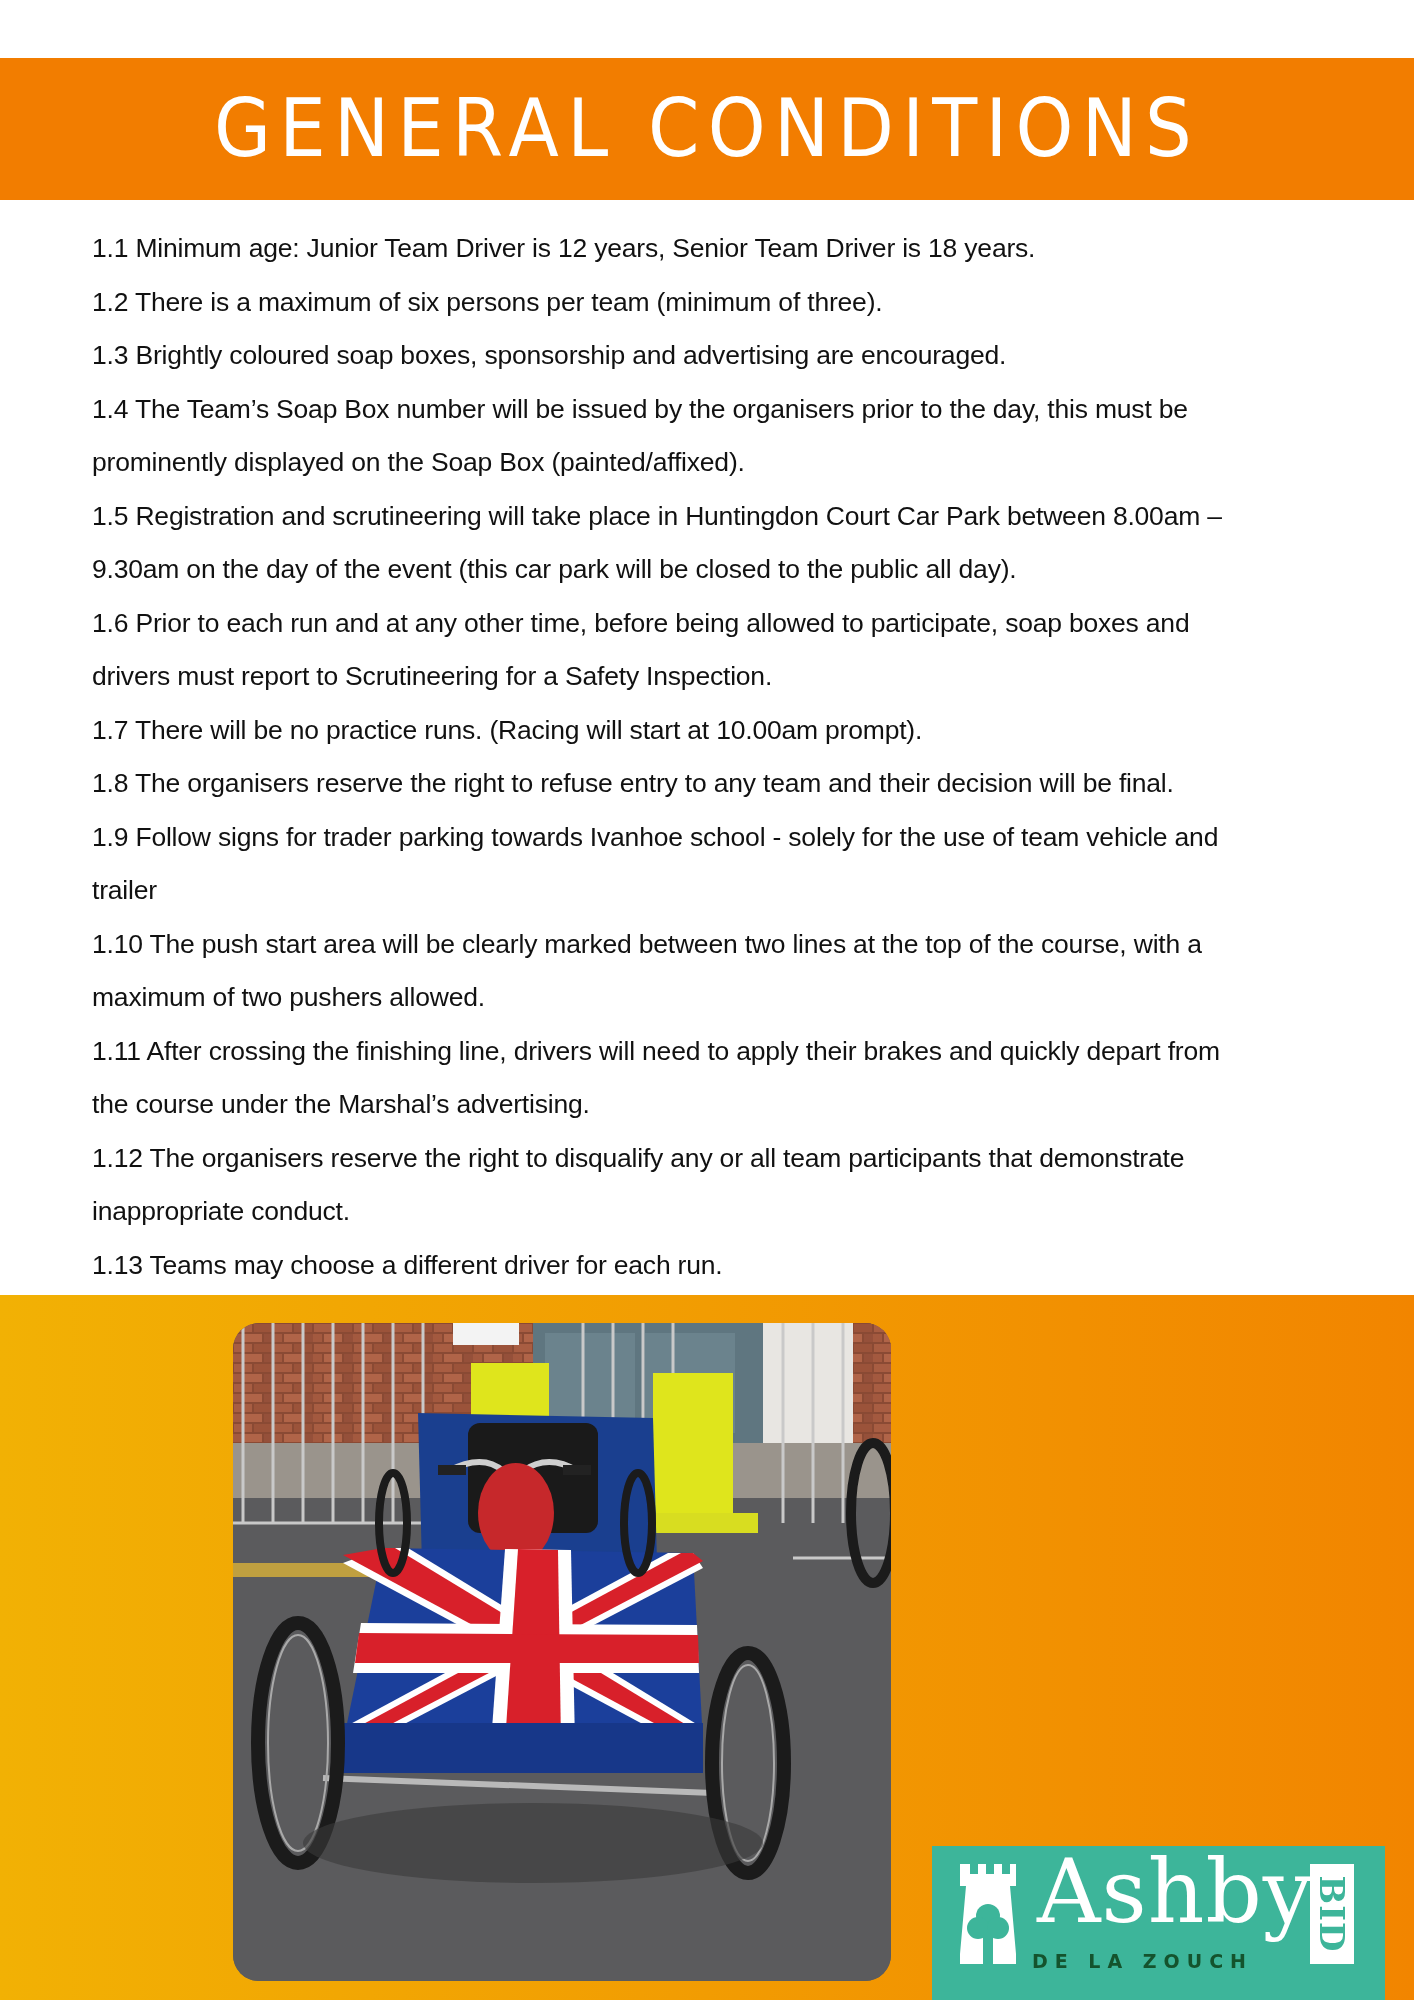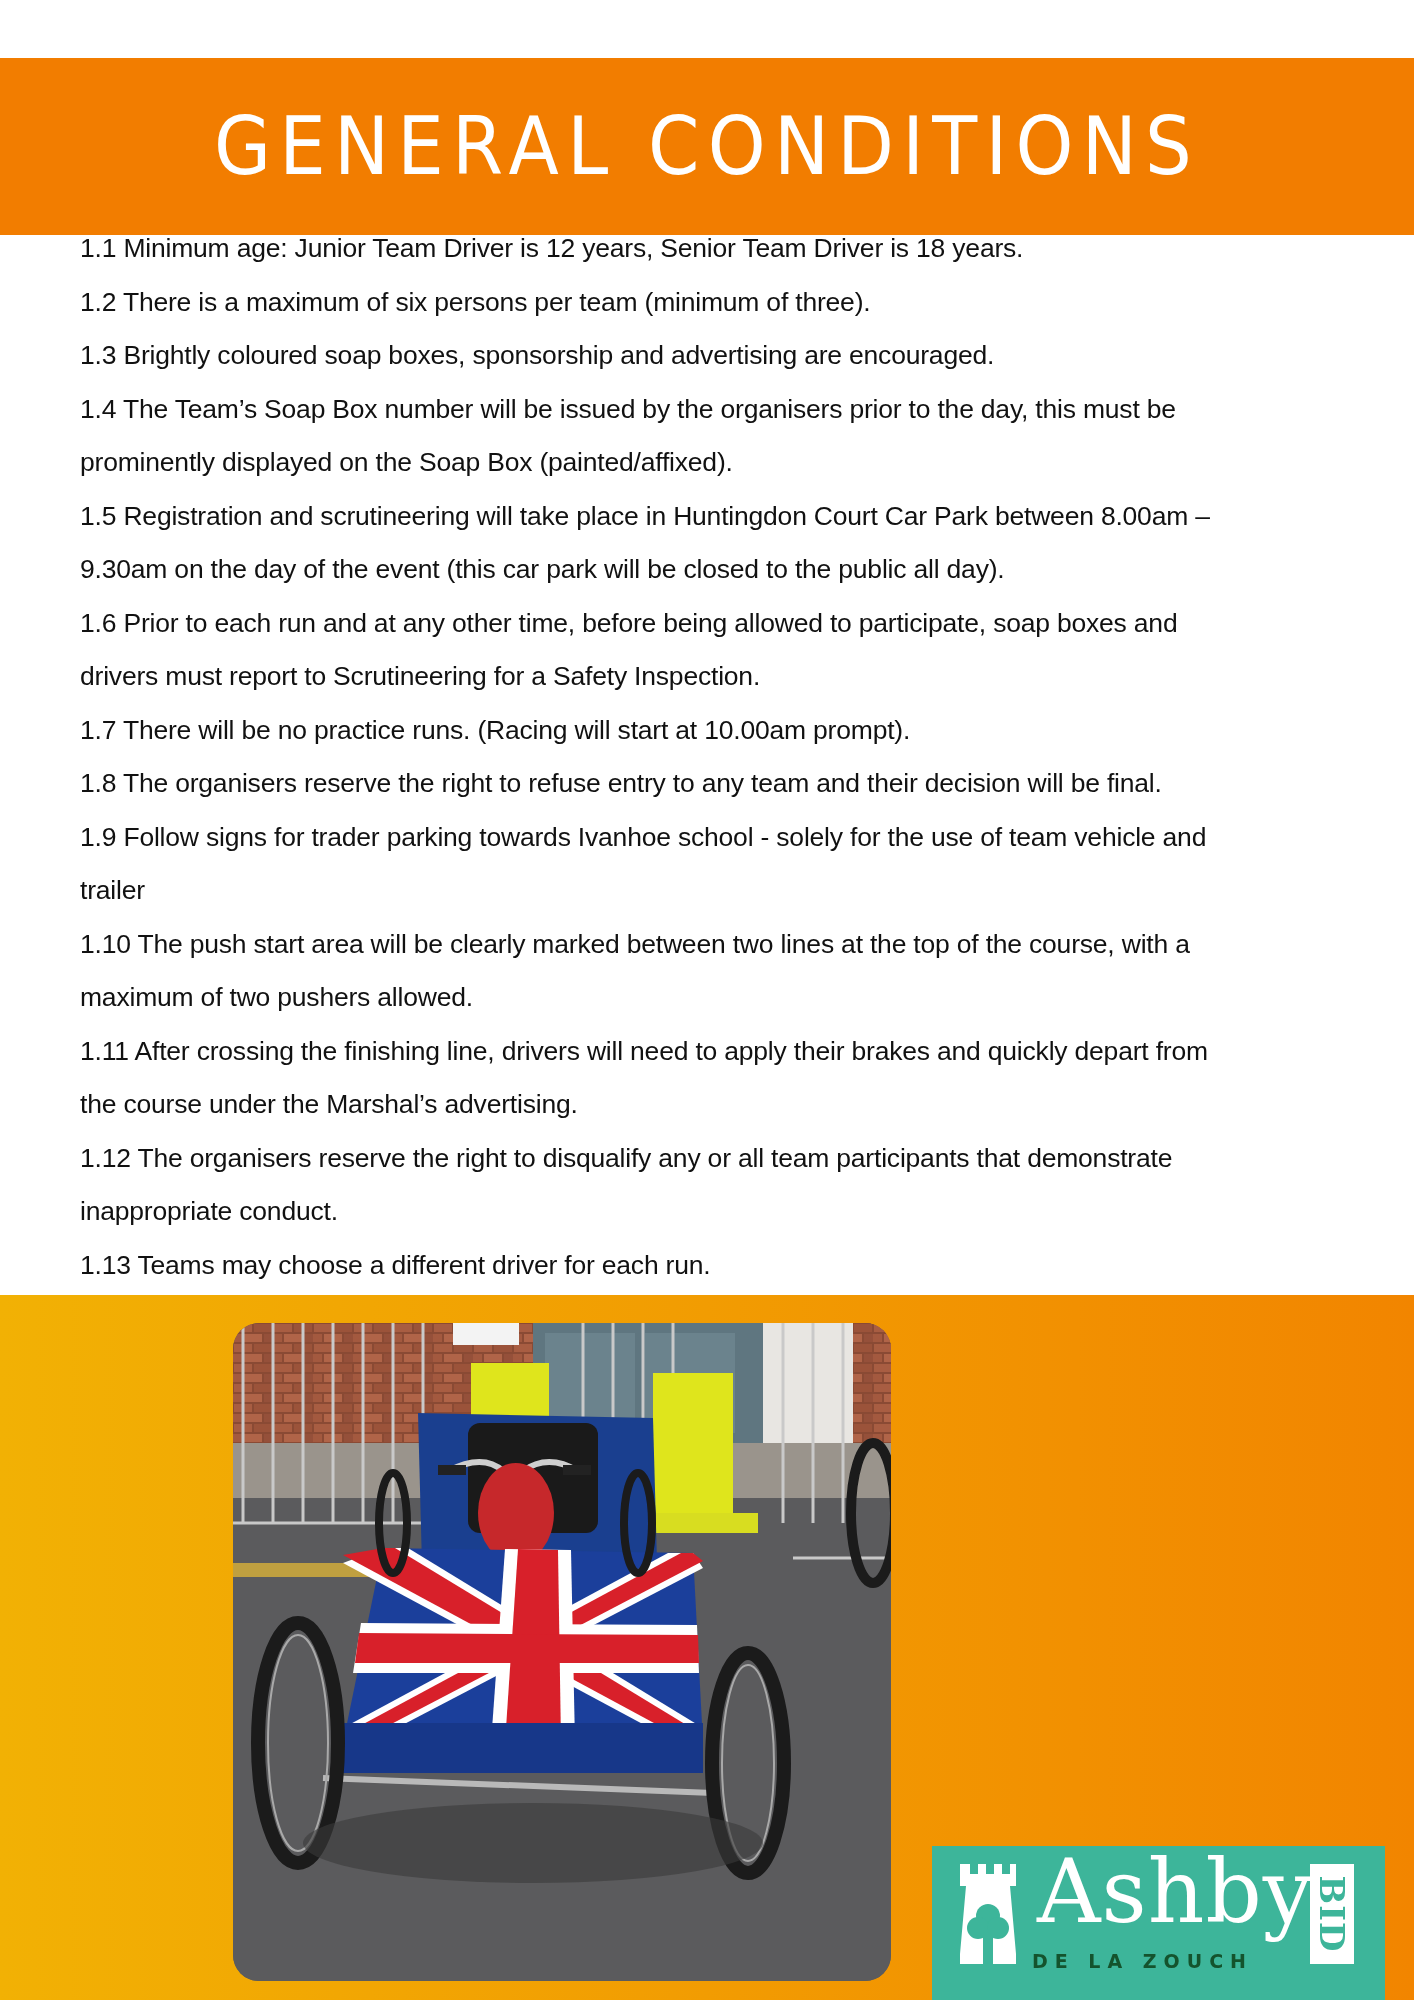--- a/index.html
+++ b/index.html
@@ -2,33 +2,33 @@
 <html><head>
   <meta charset="utf-8">
   <style>
     html, body { margin: 0; padding: 0; }
     body {
       width: 1414px; height: 2000px; position: relative; overflow: hidden;
       background: #ffffff;
       font-family: "Liberation Sans", "DejaVu Sans", sans-serif;
     }
     .header-band {
-      position: absolute; left: 0; top: 58px; width: 1414px; height: 177px;
+      position: absolute; left: 0; top: 58px; width: 1414px; height: 142px;
       background: #F27D00;
       display: flex; align-items: center; justify-content: center;
     }
     .header-title {
       color: #ffffff; font-size: 80px; font-weight: 400;
       letter-spacing: 9px; line-height: 1;
       font-family: "DejaVu Sans", "Liberation Sans", sans-serif;
       transform: scaleX(0.92);
       margin-top: 4px;
     }
     .conditions {
-      position: absolute; left: 80px; top: 222px; width: 1300px;
+      position: absolute; left: 92px; top: 222px; width: 1300px;
       margin: 0; padding: 0; list-style: none;
     }
     .condition {
       font-size: 26.5px; line-height: 53.5px; color: #111111;
       letter-spacing: -0.2px;
     }
     .bottom-band {
       position: absolute; left: 0; top: 1295px; width: 1414px; height: 705px;
       background: linear-gradient(90deg, #F2B104 0%, #F29C02 50%, #F28500 100%);
     }

